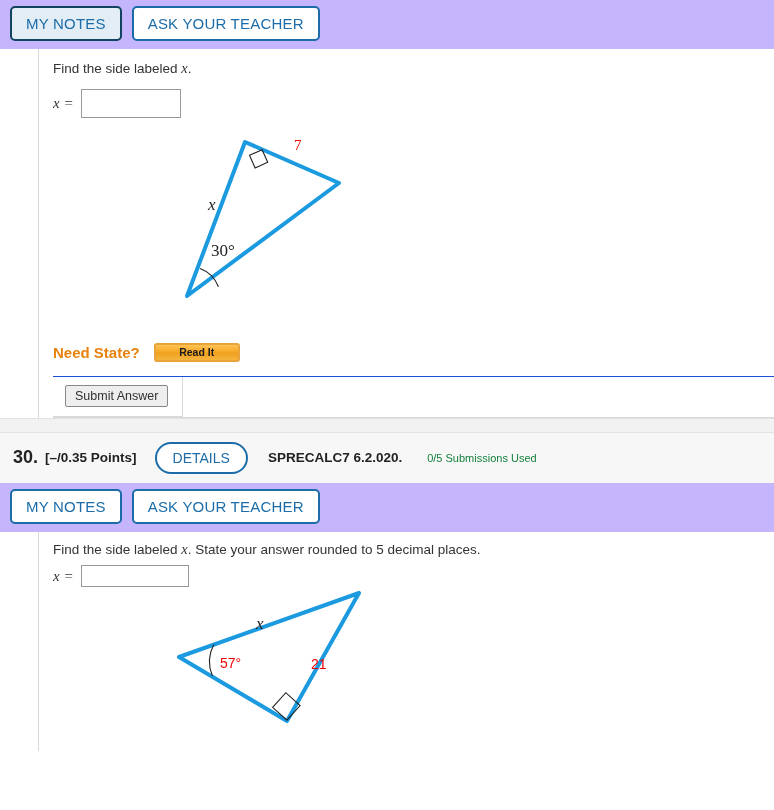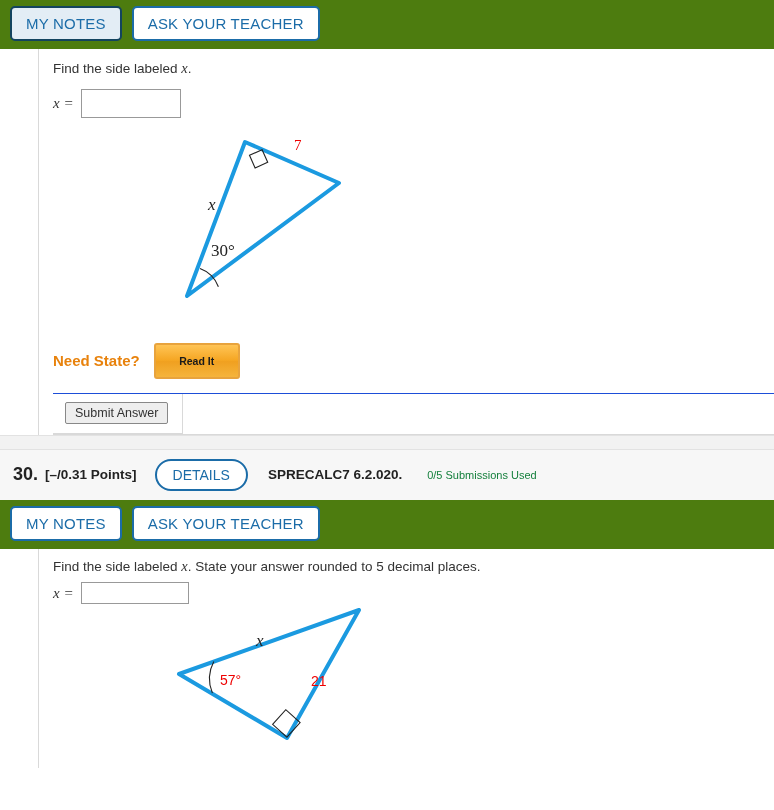--- a/index.html
+++ b/index.html
@@ -12,21 +12,21 @@
     background: #ffffff;
     font-family: "Liberation Sans", sans-serif;
     font-size: 13px;
     color: #333333;
     overflow: hidden;
     position: relative;
   }
 
   
   .btn-row {
-    background: #4d7c0f;
+    background: #c4b5fd;
     padding: 6px 10px 8px 10px;
     display: flex;
     align-items: center;
     gap: 10px;
     box-sizing: border-box;
   }
   .pill {
     border: 2px solid #1b6ca8;
     border-radius: 5px;
     background: #ffffff;
@@ -106,21 +106,21 @@
     margin-top: 6px;
   }
   .need-help-label {
     color: #e8820c;
     font-weight: bold;
     font-size: 15px;
     font-family: "Liberation Sans", sans-serif;
   }
   .readit {
     width: 86px;
-    height: 36px;
+    height: 19px;
     border: 2px solid #e8a33d;
     background: linear-gradient(to bottom, #ffc455 0%, #f5a623 48%, #f0a020 52%, #f5b43c 100%);
     border-radius: 3px;
     display: flex;
     align-items: center;
     justify-content: center;
     font-size: 10.5px;
     font-weight: bold;
     color: #1a1a1a;
     cursor: pointer;
@@ -253,21 +253,21 @@
       <div style="flex:1 1 auto; border-bottom:1px solid #d9d9d9;"></div>
     </div>
 
   </div>
 </div>
 
 <div class="sep-gray"></div>
 
 <div class="q-header">
   <span class="q-num">30.</span>
-  <span class="q-points">[–/0.31 Points]</span>
+  <span class="q-points">[–/0.35 Points]</span>
   <button class="details-btn">DETAILS</button>
   <span class="q-code">SPRECALC7 6.2.020.</span>
   <span class="q-subs">0/5 Submissions Used</span>
 </div>
 
 <div class="btn-row">
   <div class="pill">MY NOTES</div>
   <div class="pill">ASK YOUR TEACHER</div>
 </div>
 

